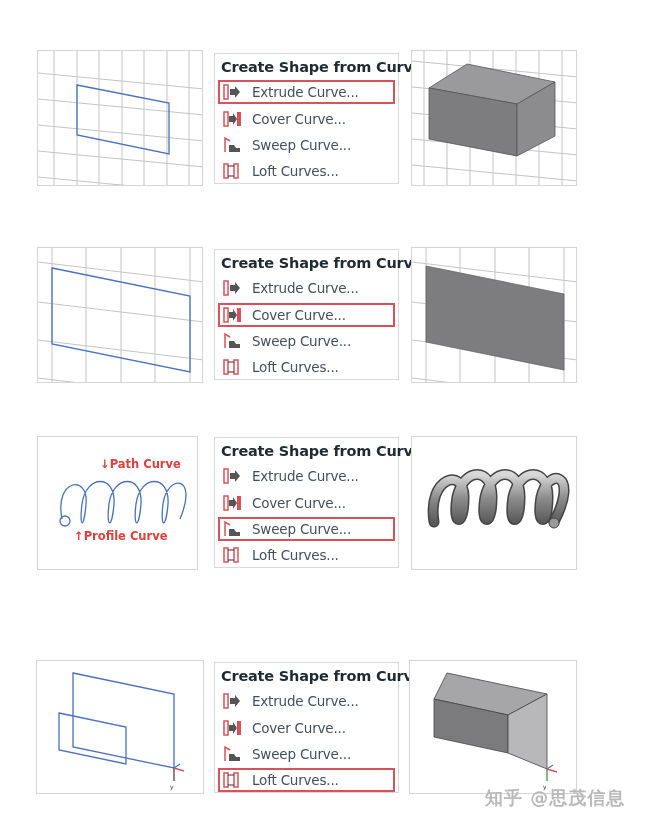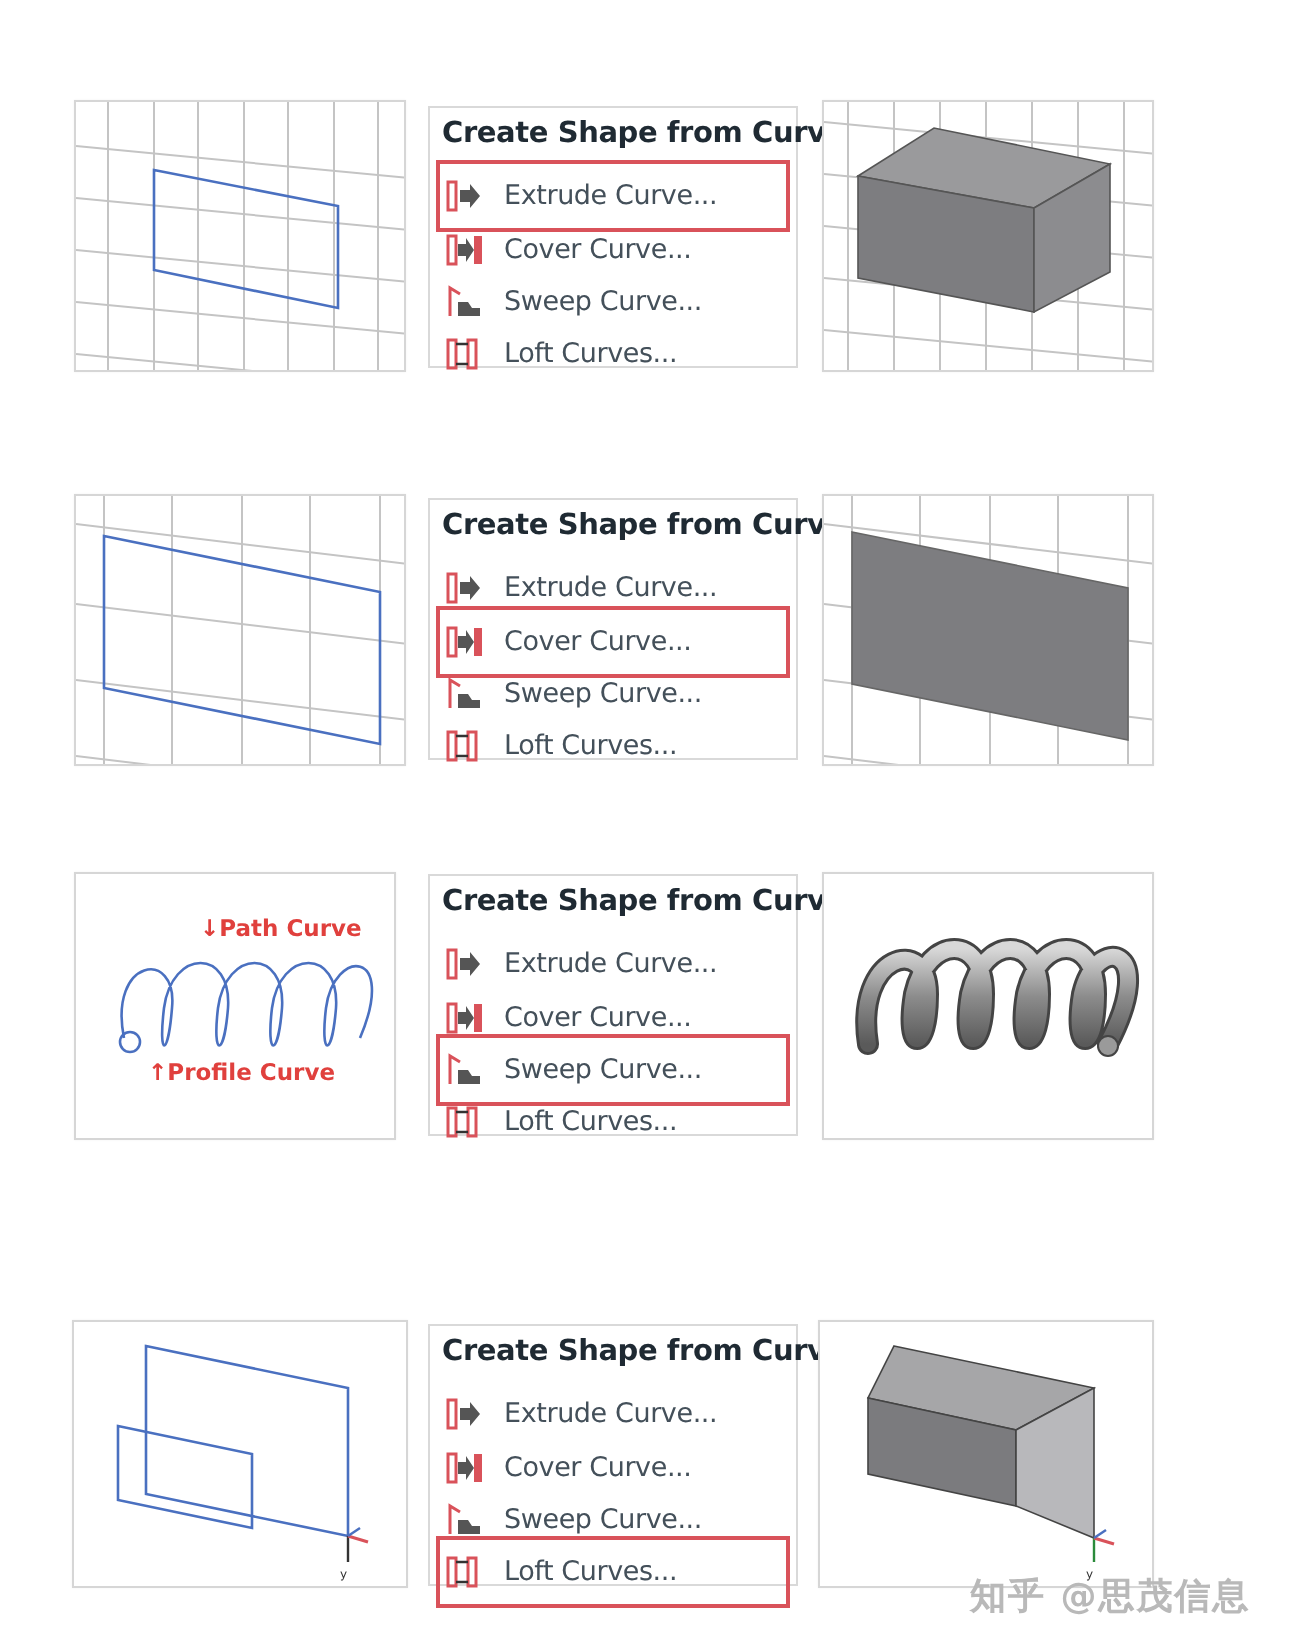--- a/index.html
+++ b/index.html
@@ -4,21 +4,21 @@
 <style>
   html, body { margin:0; padding:0; }
   body { width:646px; height:825px; background:#ffffff; position:relative; overflow:hidden;
          font-family:"DejaVu Sans", "Liberation Sans", sans-serif; }
   .panel { position:absolute; background:#fff; border:1px solid #d6d6d6; box-sizing:border-box;
            box-shadow:0 0 1px rgba(0,0,0,0.06); overflow:hidden; }
   .panel svg { display:block; }
   .menu { position:absolute; background:#fff; border:1px solid #d9d9d9; box-sizing:border-box; }
   .menu-title { position:absolute; left:6px; top:5px; font-size:14.5px; font-weight:bold;
                 color:#1f2a33; letter-spacing:-0.2px; white-space:nowrap; }
-  .menu-item { position:absolute; left:3px; right:3px; height:36px; box-sizing:border-box;
+  .menu-item { position:absolute; left:3px; right:3px; height:24px; box-sizing:border-box;
                display:flex; align-items:center; }
   .menu-item.sel { border:2px solid #d9525a; }
   .menu-item .ico { width:20px; height:18px; margin-left:4px; margin-right:10px; flex:none; }
   .menu-item.sel .ico { margin-left:2px; }
   .menu-item .lbl { font-size:13.5px; color:#44505a; white-space:nowrap; letter-spacing:-0.2px; }
   .watermark { position:absolute; left:485px; top:786px; font-size:18px; color:#b9b9b9;
                white-space:nowrap; letter-spacing:1px;font-weight:bold; }
   .anno { position:absolute; font-size:11.5px; font-weight:bold; color:#e0403d; white-space:nowrap; }
 </style>
 </head>

